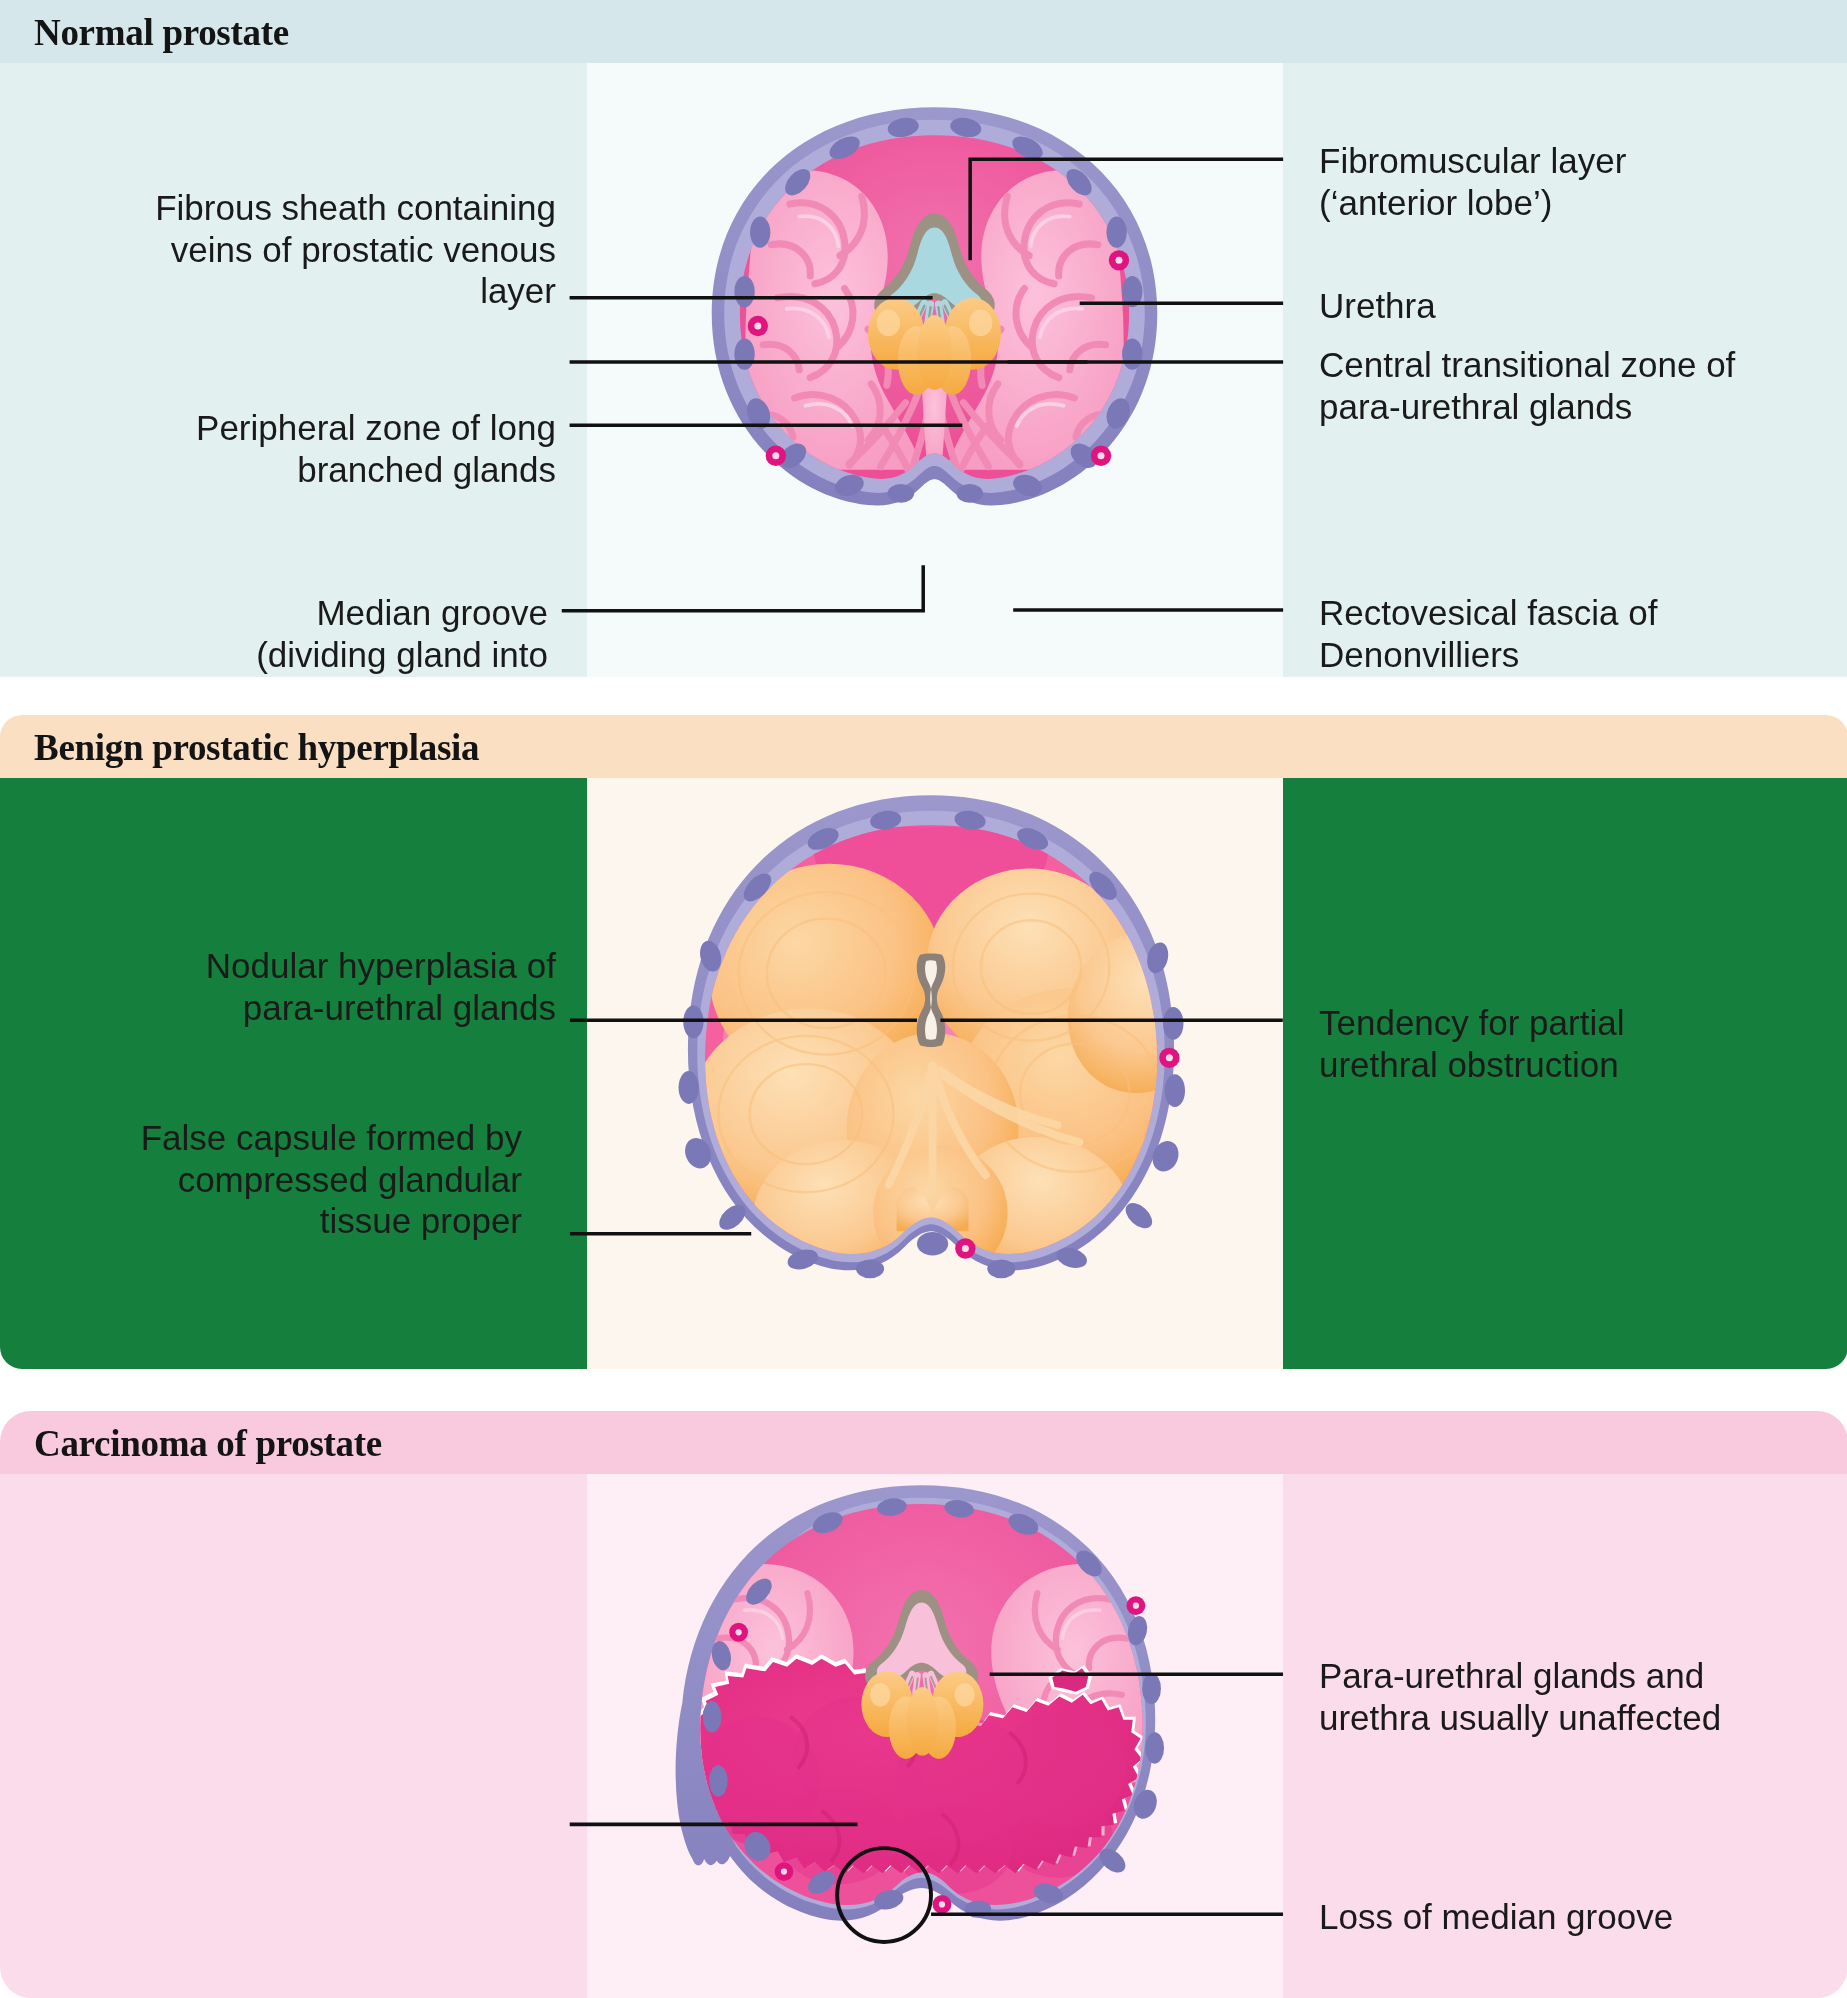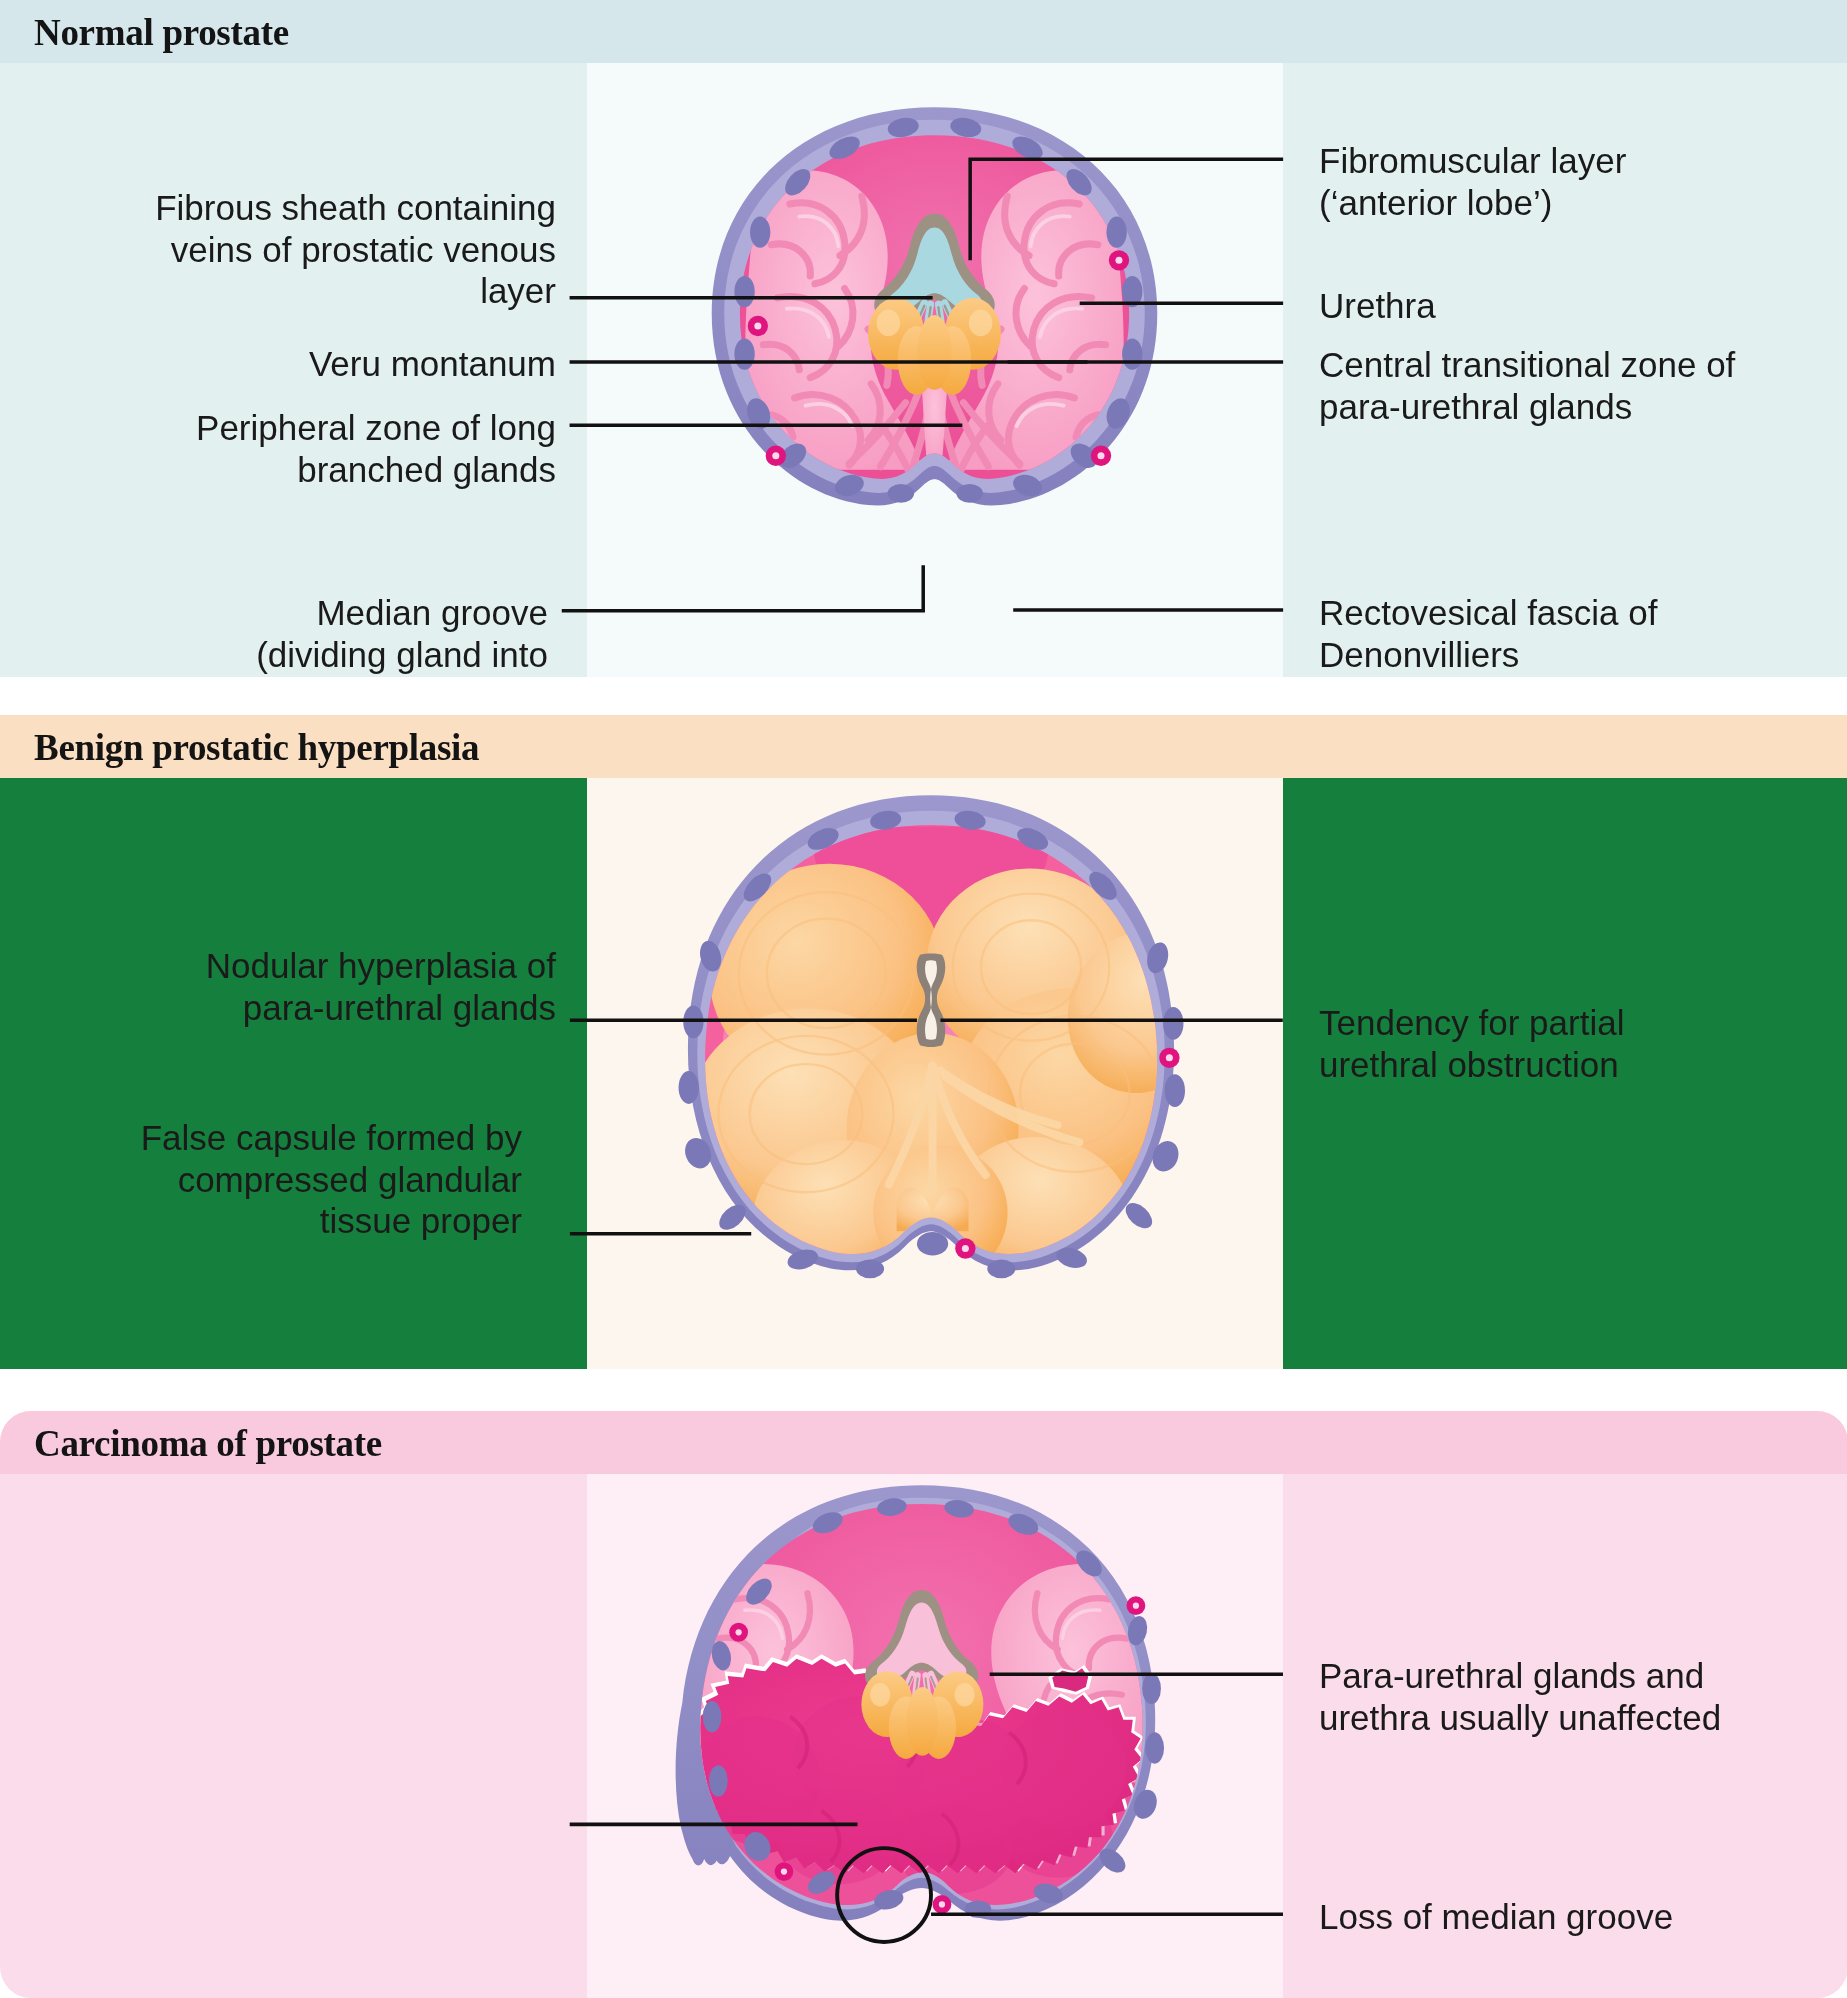--- a/index.html
+++ b/index.html
@@ -209,40 +209,39 @@
       <path class="ld" d="M718 700 L1180 700 L1180 642"></path>
       <path class="ld" d="M1640 123 L1240 123 L1240 252"></path>
       <path class="ld" d="M1640 307 L1380 307"></path>
       <path class="ld" d="M1640 382 L1288 382"></path>
       <path class="ld" d="M1640 699 L1295 699"></path>
     </svg>
 
     <div class="lbl r" style="right:1292px;top:124px;width:532px;">Fibrous sheath containing
 veins of prostatic venous
 layer</div>
-    <div class="lbl r" style="right:1292px;top:280px;width:532px;">Veru montanum</div>
     <div class="lbl r" style="right:1300px;top:529px;width:532px;">Median groove
 (dividing gland into
 ‘lateral lobes’)</div>
     <div class="lbl r" style="right:1292px;top:344px;width:532px;">Peripheral zone of long
 branched glands</div>
 
     <div class="lbl l" style="left:1319px;top:77px;width:540px;">Fibromuscular layer
 (‘anterior lobe’)</div>
     <div class="lbl l" style="left:1319px;top:222px;width:540px;">Urethra</div>
     <div class="lbl l" style="left:1319px;top:281px;width:548px;">Central transitional zone of
 para-urethral glands</div>
     <div class="lbl l" style="left:1319px;top:529px;width:540px;">Rectovesical fascia of
 Denonvilliers</div>
   </div>
 </div>
 
 <div class="gap" style="height:38px;"></div>
 
-<div class="panel" style="height:654px;">
+<div class="panel" style="height:654px;border-radius:22px;">
 
   <div class="hdr" style="background:#fbdfc2;">
     <div class="hdr-text">Benign prostatic hyperplasia</div>
   </div>
 
   <div class="body" style="height:591px;background:#15803d;">
     <div class="center-strip" style="background:#fdf6ee;"></div>
 
     <svg class="art" style="left:579px;top:0px;" width="704" height="594" viewBox="0 0 900 760">
       <defs>

